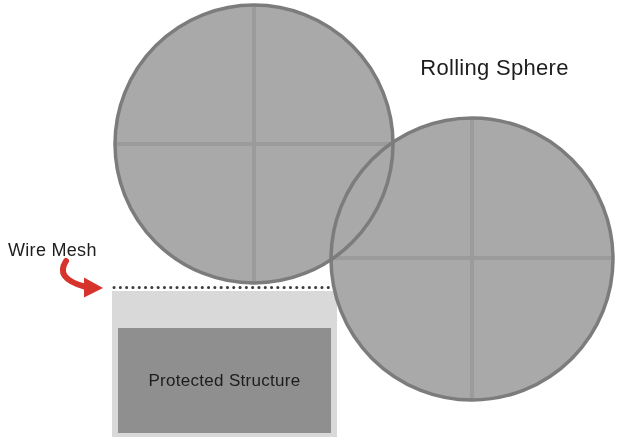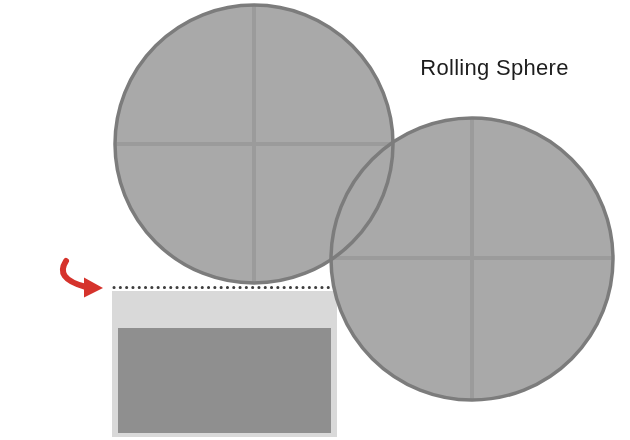--- a/index.html
+++ b/index.html
@@ -86,15 +86,17 @@
     <circle cx="472" cy="259" r="141" fill="none" stroke-width="3.5" stroke="#7c7c7c"></circle>
 
     <g>
       <path d="M 66 261 C 59 272 63 281 86 287" fill="none" stroke-width="6" stroke-linecap="round" stroke="#d5332c"></path>
       <polygon points="84,277.5 103,288 84,297.5" fill="#d5332c"></polygon>
     </g>
   </svg>
 
   <div class="label label-rolling-sphere">Rolling Sphere</div>
 
+  <div class="label label-wire-mesh">Wire Mesh</div>
 
+  <div class="label label-protected-structure">Protected Structure</div>
 
 </div>
 
 </body></html>

